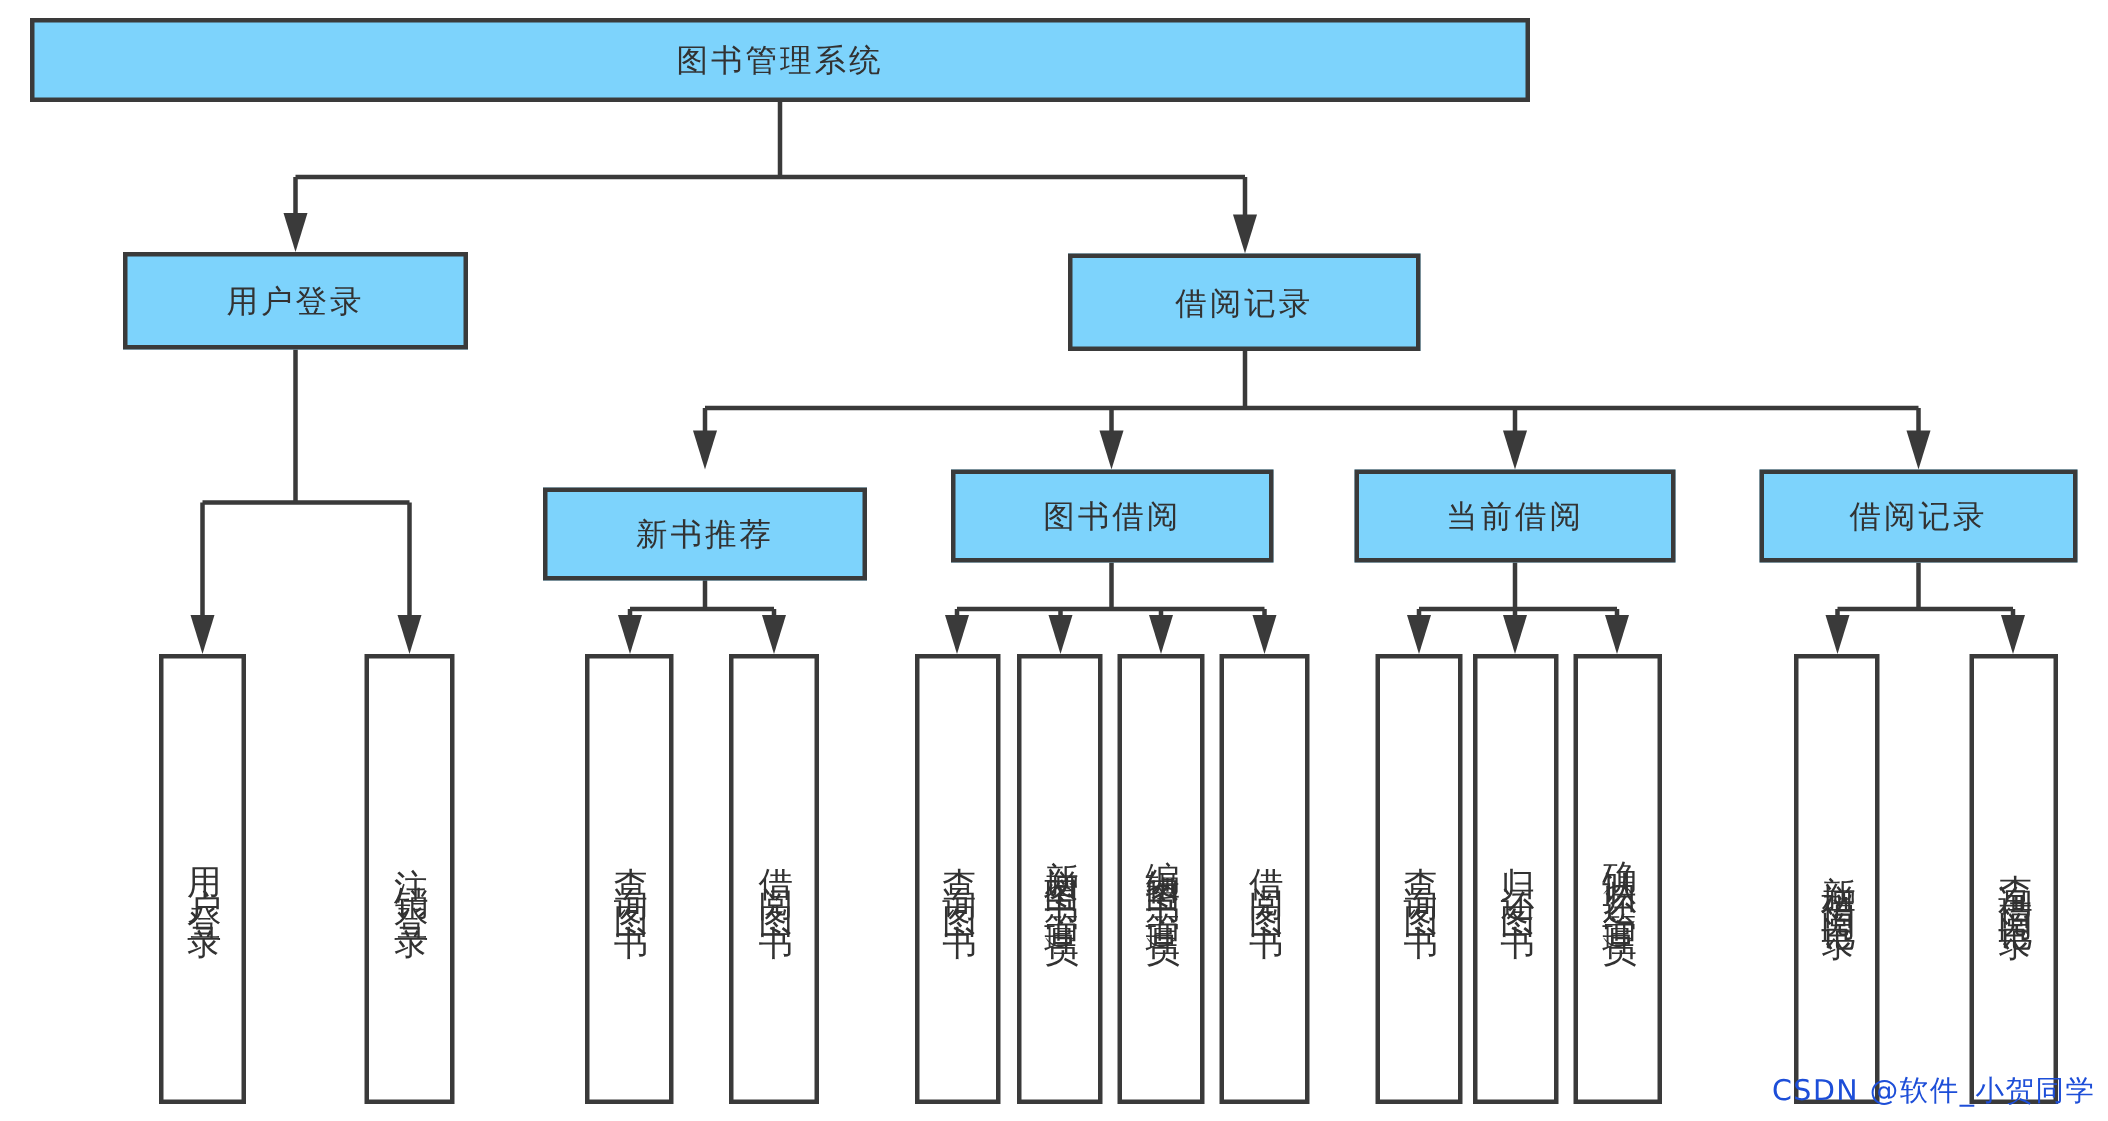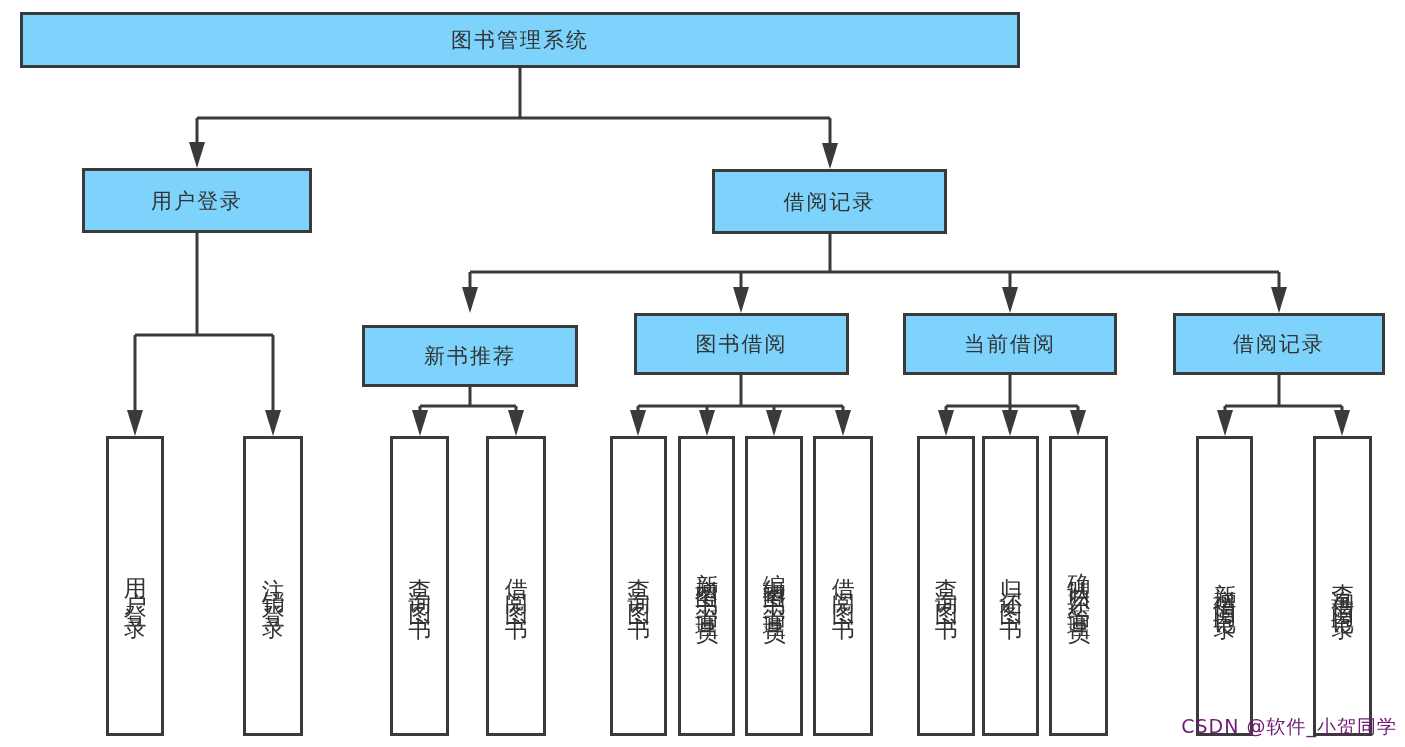--- a/index.html
+++ b/index.html
@@ -52,21 +52,21 @@
     letter-spacing: 13px;
     white-space: nowrap;
   }
   .vtext.long {
     letter-spacing: 7px;
   }
   #watermark {
     position: absolute;
     right: 8px;
     top: 714px;
-    color: #701a75;
+    color: #1d4ed8;
     font-size: 19px;
     letter-spacing: 1px;
     white-space: nowrap;
   }
 </style>
 </head>
 <body>
 
 <div id="canvas">
 

